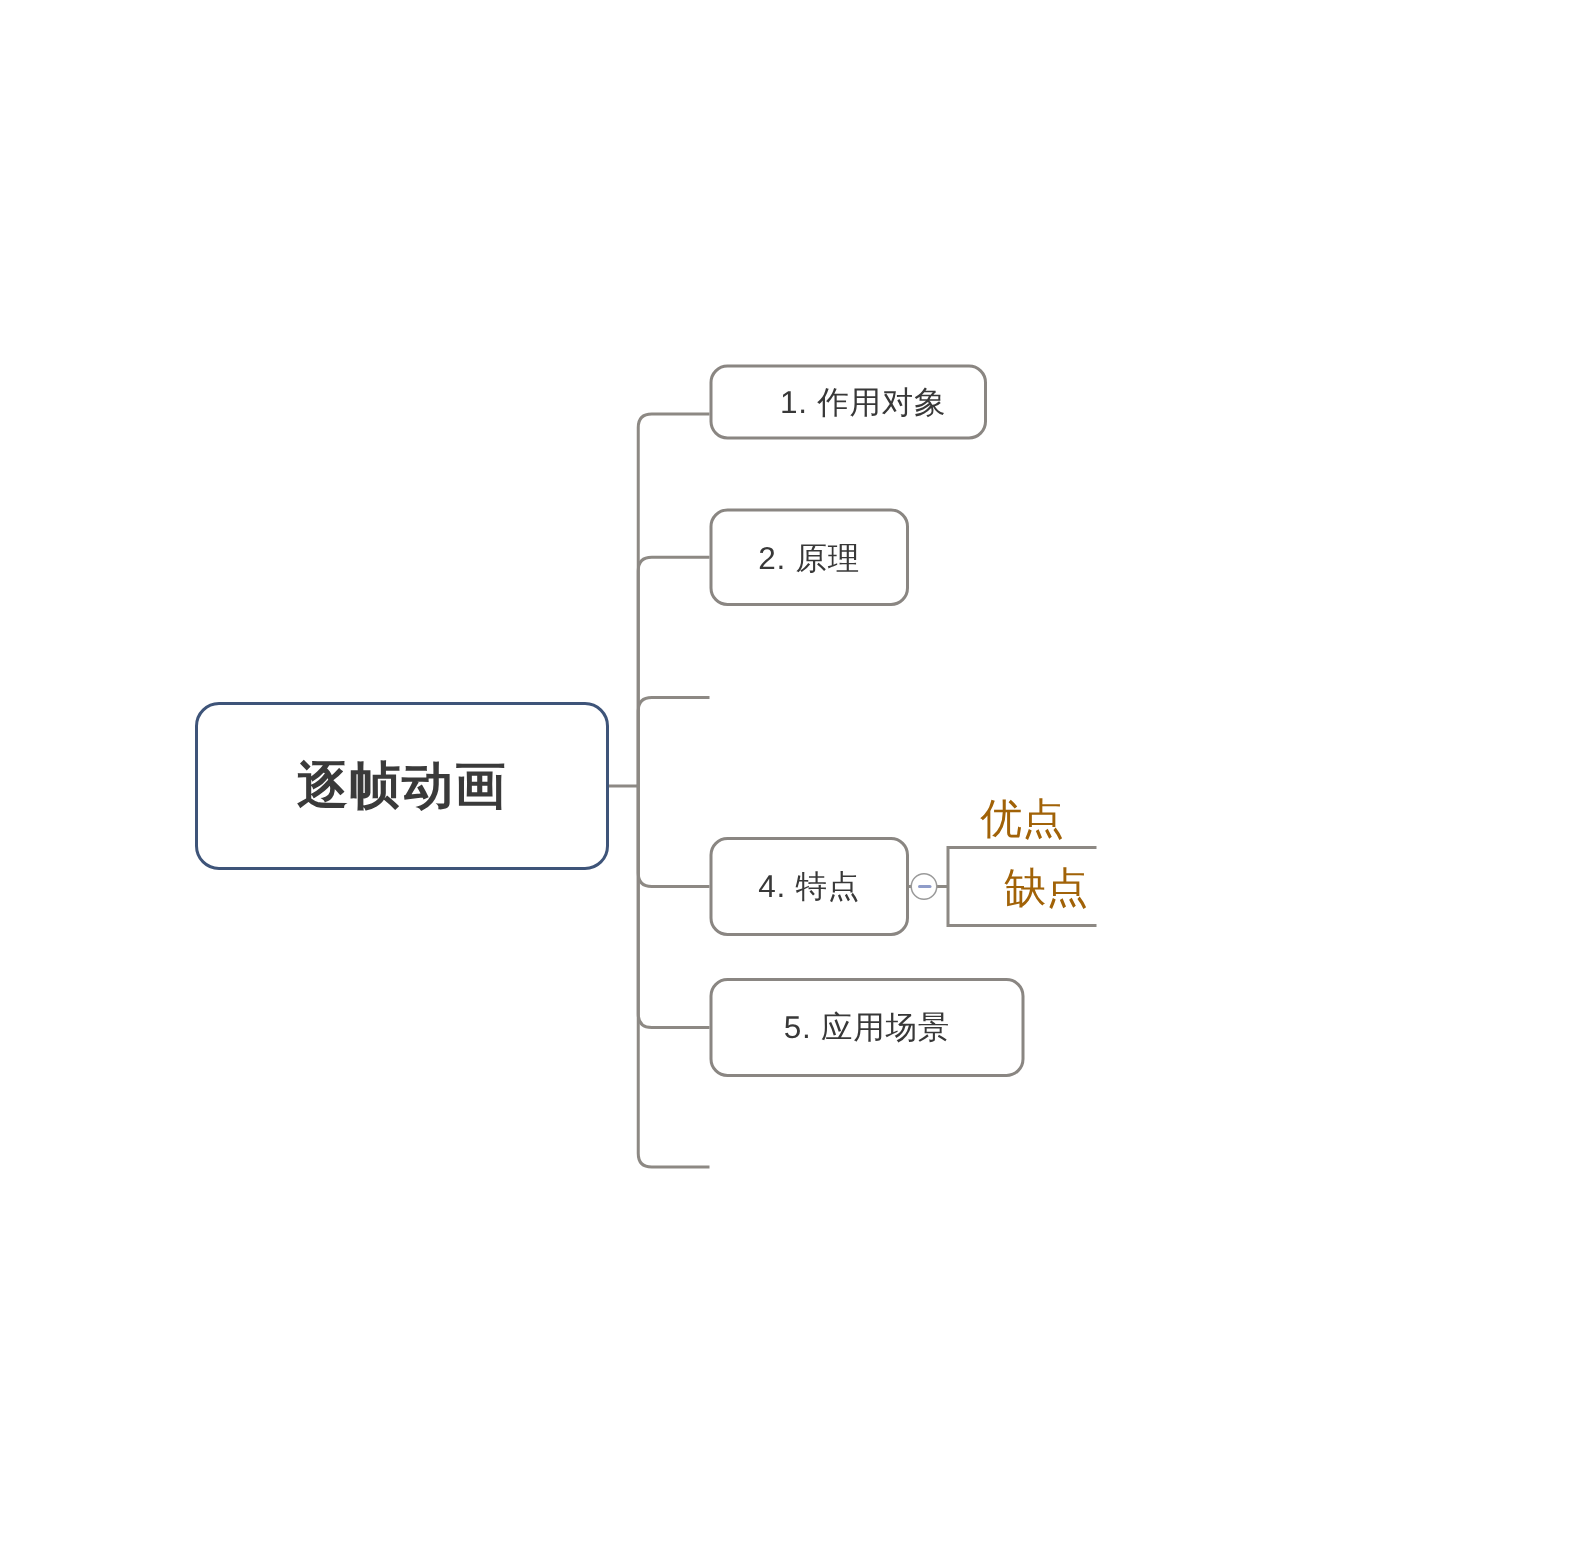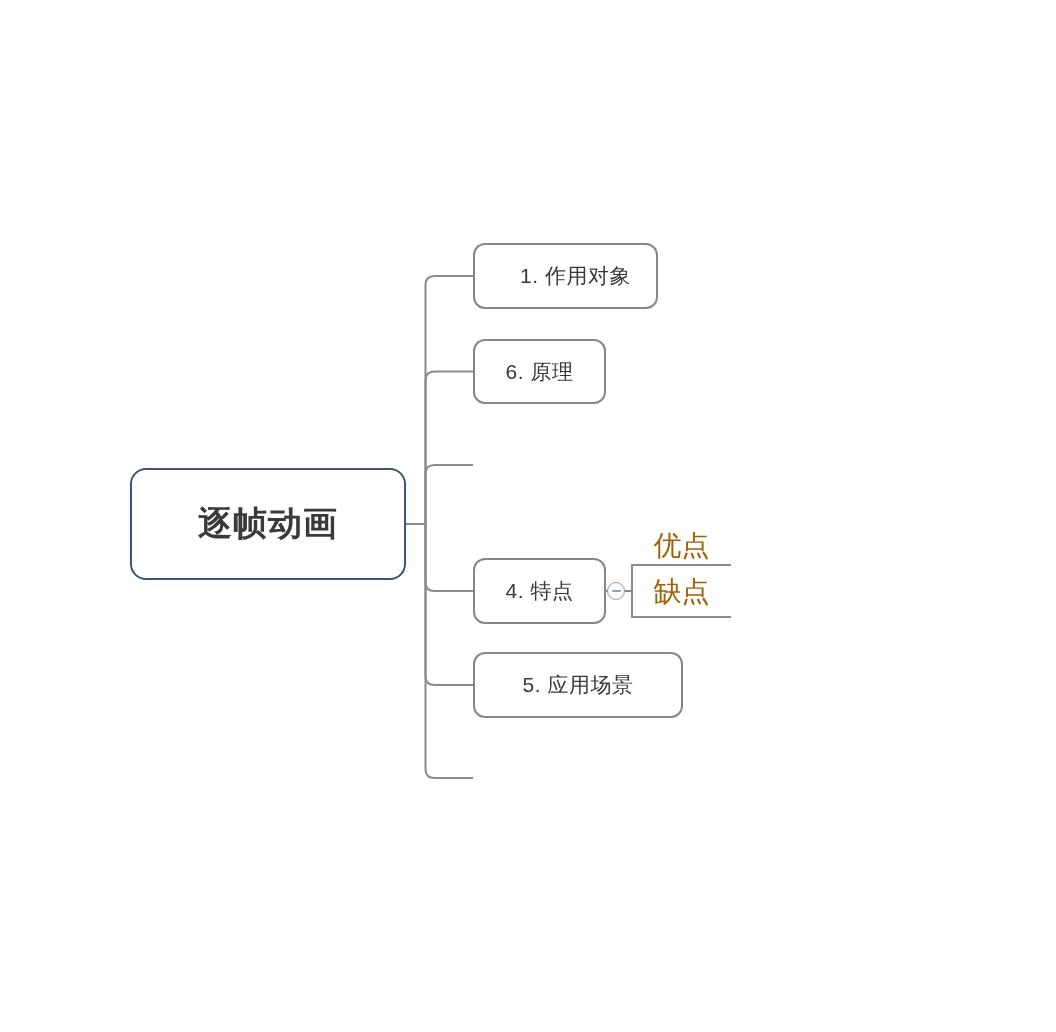--- a/index.html
+++ b/index.html
@@ -49,21 +49,21 @@
     border: 2px solid #8a8682;
     border-radius: 12px;
   }
   .node.child .label {
     font-size: 21px;
     font-weight: 400;
     color: #383838;
     letter-spacing: 0.5px;
     white-space: nowrap;
   }
-  .node.c1 { left: 473px; top: 243px; width: 185px; height: 66px; padding-left: 20px; }
+  .node.c1 { left: 473px; top: 243px; width: 185px; height: 50px; padding-left: 20px; }
   .node.c2 { left: 473px; top: 339px; width: 133px; height: 65px; }
   .node.c3 { left: 473px; top: 432px; width: 185px; height: 66px; }
   .node.c4 { left: 473px; top: 558px; width: 133px; height: 66px; }
   .node.c5 { left: 473px; top: 652px; width: 210px; height: 66px; }
   .node.c6 { left: 473px; top: 745px; width: 133px; height: 66px; }
 
   .collapse-btn {
     position: absolute;
     left: 607px; top: 582px;
     width: 18px; height: 18px;
@@ -89,21 +89,21 @@
     height: 30px;
     line-height: 30px;
     text-align: center;
     font-size: 28px;
     font-weight: 400;
     color: #a16207;
     white-space: nowrap;
     cursor: default;
   }
   .subtopic.s1 { left: 632px; top: 531px; }
-  .subtopic.s2 { left: 632px; top: 577px; }
+  .subtopic.s2 { left: 632px; top: 577px; padding-left: 16px; }
 </style>
 </head>
 <body>
 
 <div class="canvas">
 
   <svg class="connectors" viewBox="0 0 1056 1032" xmlns="http://www.w3.org/2000/svg">
     <g fill="none" stroke="#8d8984" stroke-width="2">
 
       <path d="M 406 524 H 425.5"></path>
@@ -124,21 +124,21 @@
   </svg>
 
   <div class="node root">
     <span class="label">逐帧动画</span>
   </div>
 
   <div class="node child c1">
     <span class="label">1. 作用对象</span>
   </div>
   <div class="node child c2">
-    <span class="label">6. 原理</span>
+    <span class="label">2. 原理</span>
   </div>
   <div class="node child c4">
     <span class="label">4. 特点</span>
   </div>
   <div class="node child c5">
     <span class="label">5. 应用场景</span>
   </div>
 
   <div class="collapse-btn">
     <span class="minus-bar"></span>

